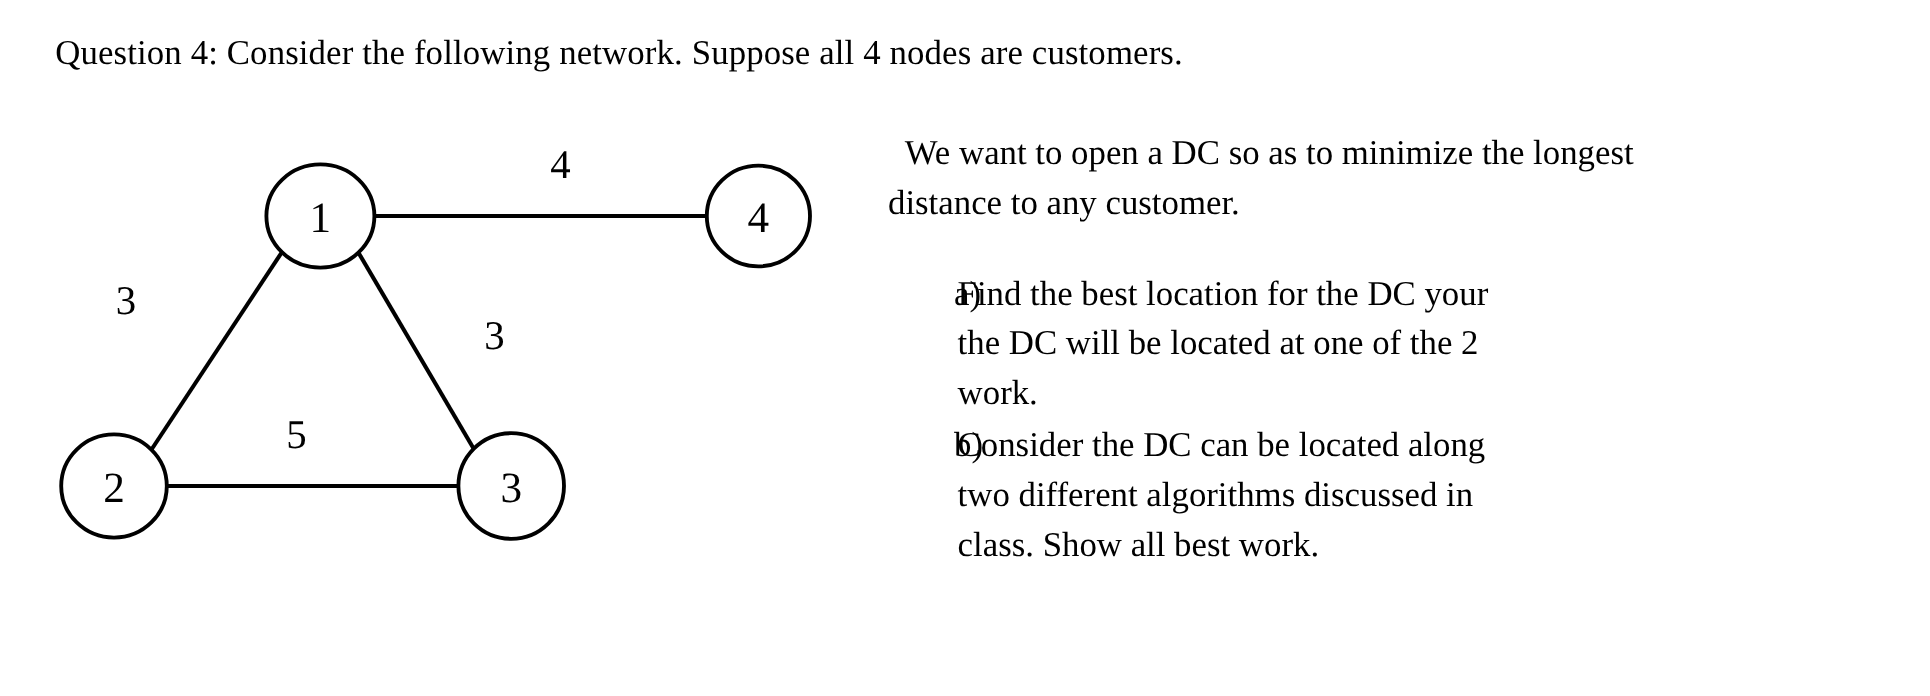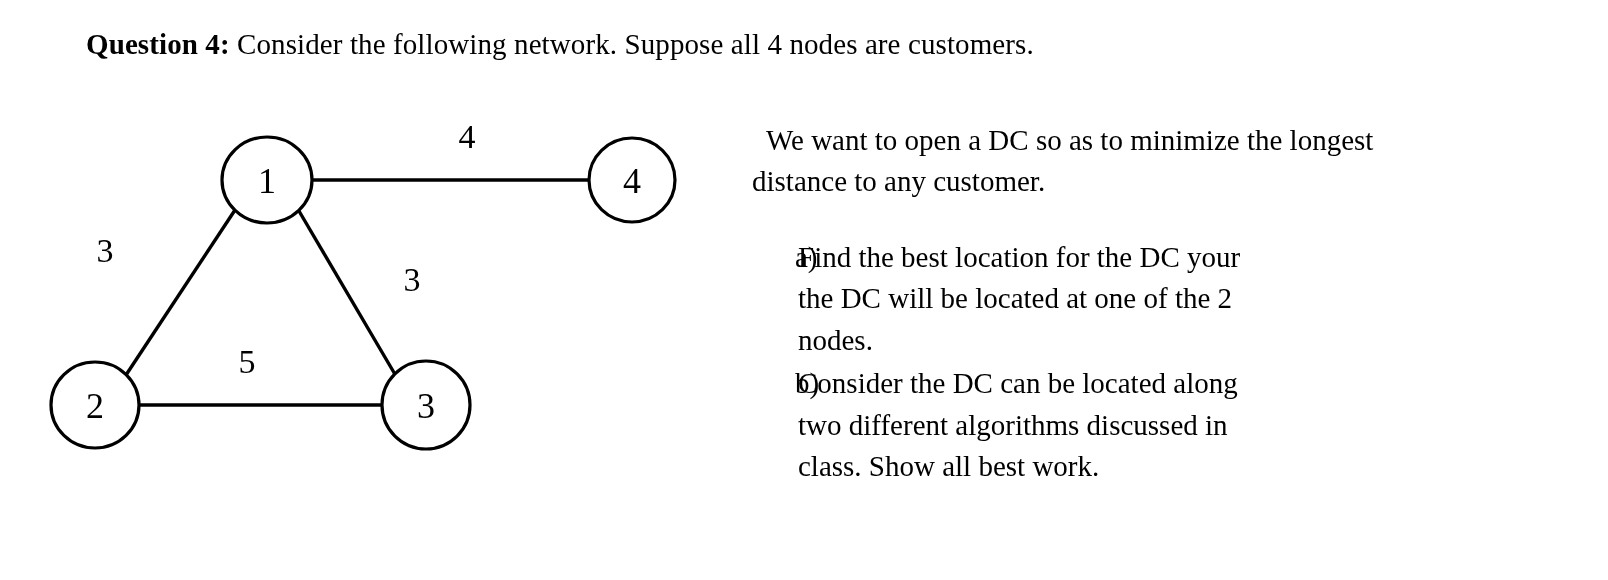--- a/index.html
+++ b/index.html
@@ -22,22 +22,21 @@
   #question-stem {
     position: absolute;
     left: 46px;
     top: 27px;
     font-size: 29px;
     line-height: 1.18;
     white-space: nowrap;
     letter-spacing: 0.1px;
   }
   #question-stem .q-label {
-    font-weight: bold;
-    margin-left: 40px;
+    font-weight: normal;
   }
 
   
   #network-figure {
     position: absolute;
     left: 0px;
     top: 95px;
     width: 730px;
     height: 400px;
   }
@@ -61,21 +60,21 @@
   
   #prompt-column {
     position: absolute;
     left: 740px;
     top: 108px;
     width: 830px;
     font-size: 29px;
     line-height: 1.43;
   }
   #intro-paragraph {
-    margin: 12px;
+    margin: 0;
     text-indent: 14px;
     width: 690px;
   }
   #task-list {
     list-style: none;
     margin: 34px 0 0 0;
     padding: 0;
   }
   #task-list .task-item {
     display: flex;
@@ -147,21 +146,21 @@
 
   <p id="intro-paragraph">We want to open a DC so as to minimize the longest distance to any customer.</p>
 
   <ul id="task-list">
 
     <li class="task-item">
       <span class="task-marker">a)</span>
       <span class="task-text">
         <span class="line">Find the best location for the DC your</span>
         <span class="line">the DC will be located at one of the 2</span>
-        <span class="line">nodes.</span>
+        <span class="line">work.</span>
       </span>
     </li>
 
     <li class="task-item">
       <span class="task-marker">b)</span>
       <span class="task-text">
         <span class="line">Consider the DC can be located along</span>
         <span class="line">two different algorithms discussed in</span>
         <span class="line">class. Show all best work.</span>
       </span>

